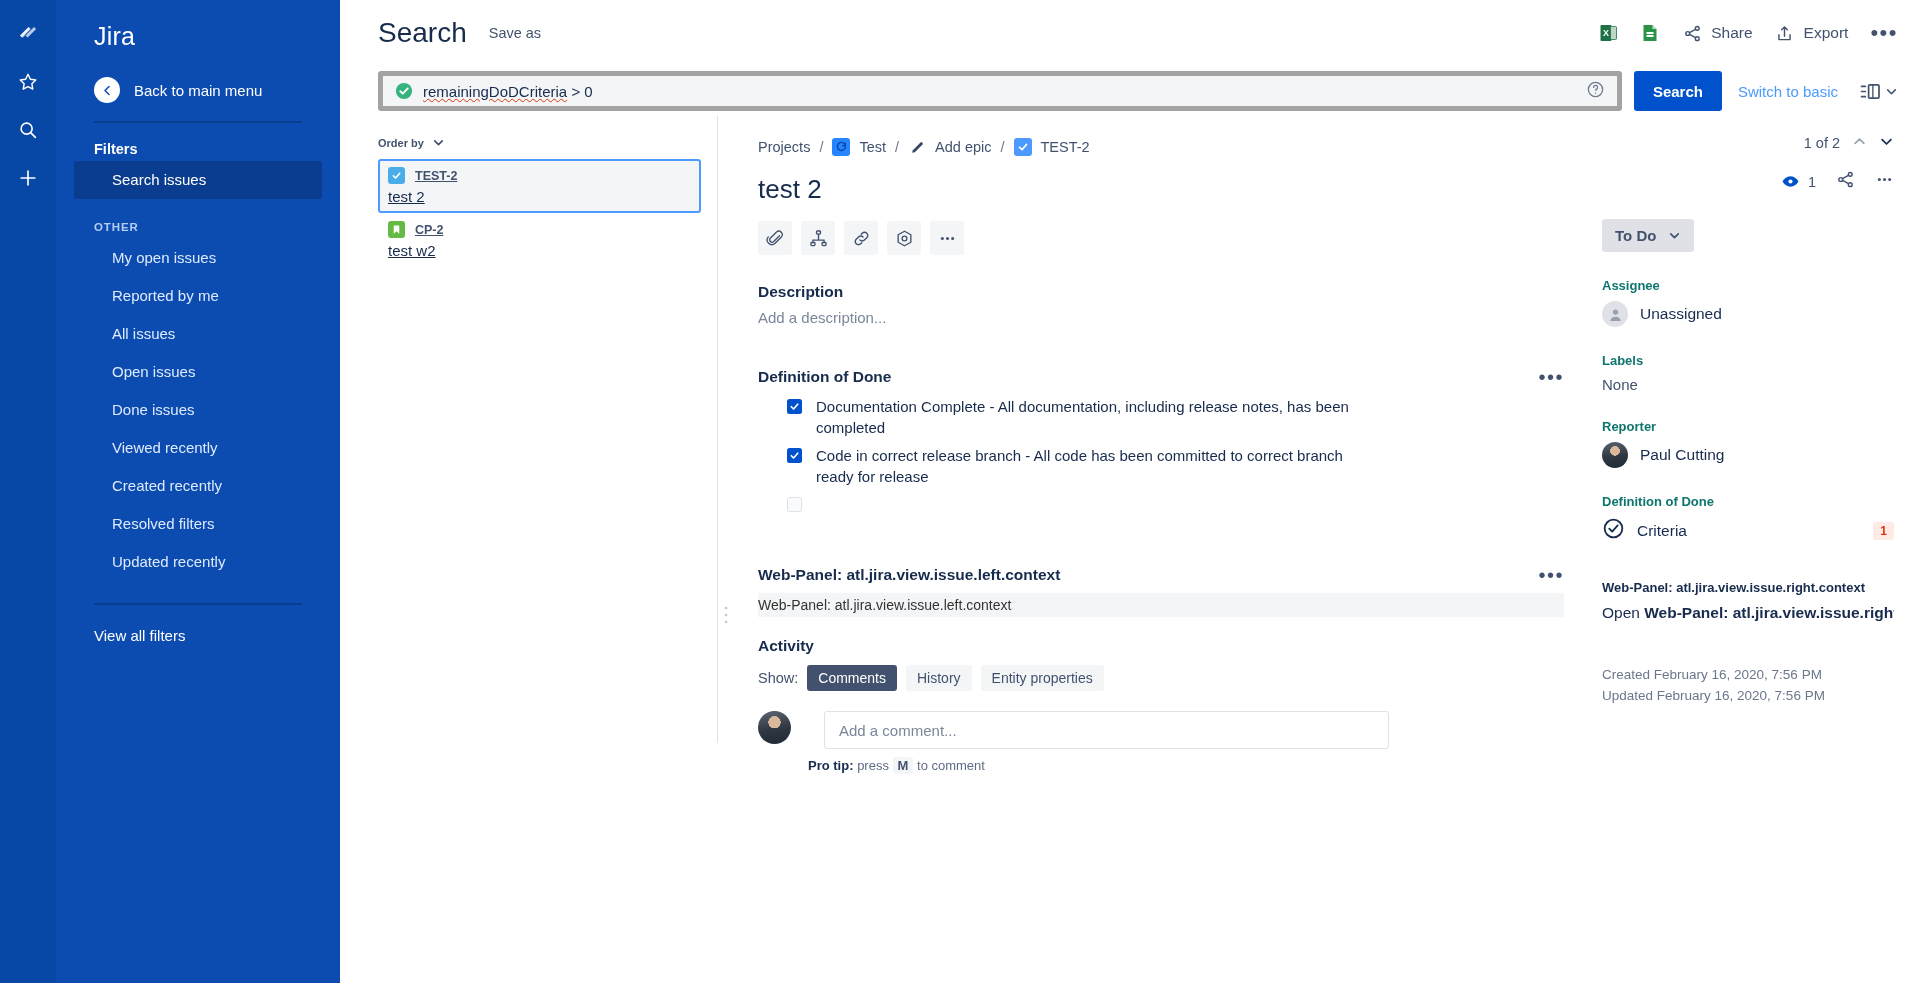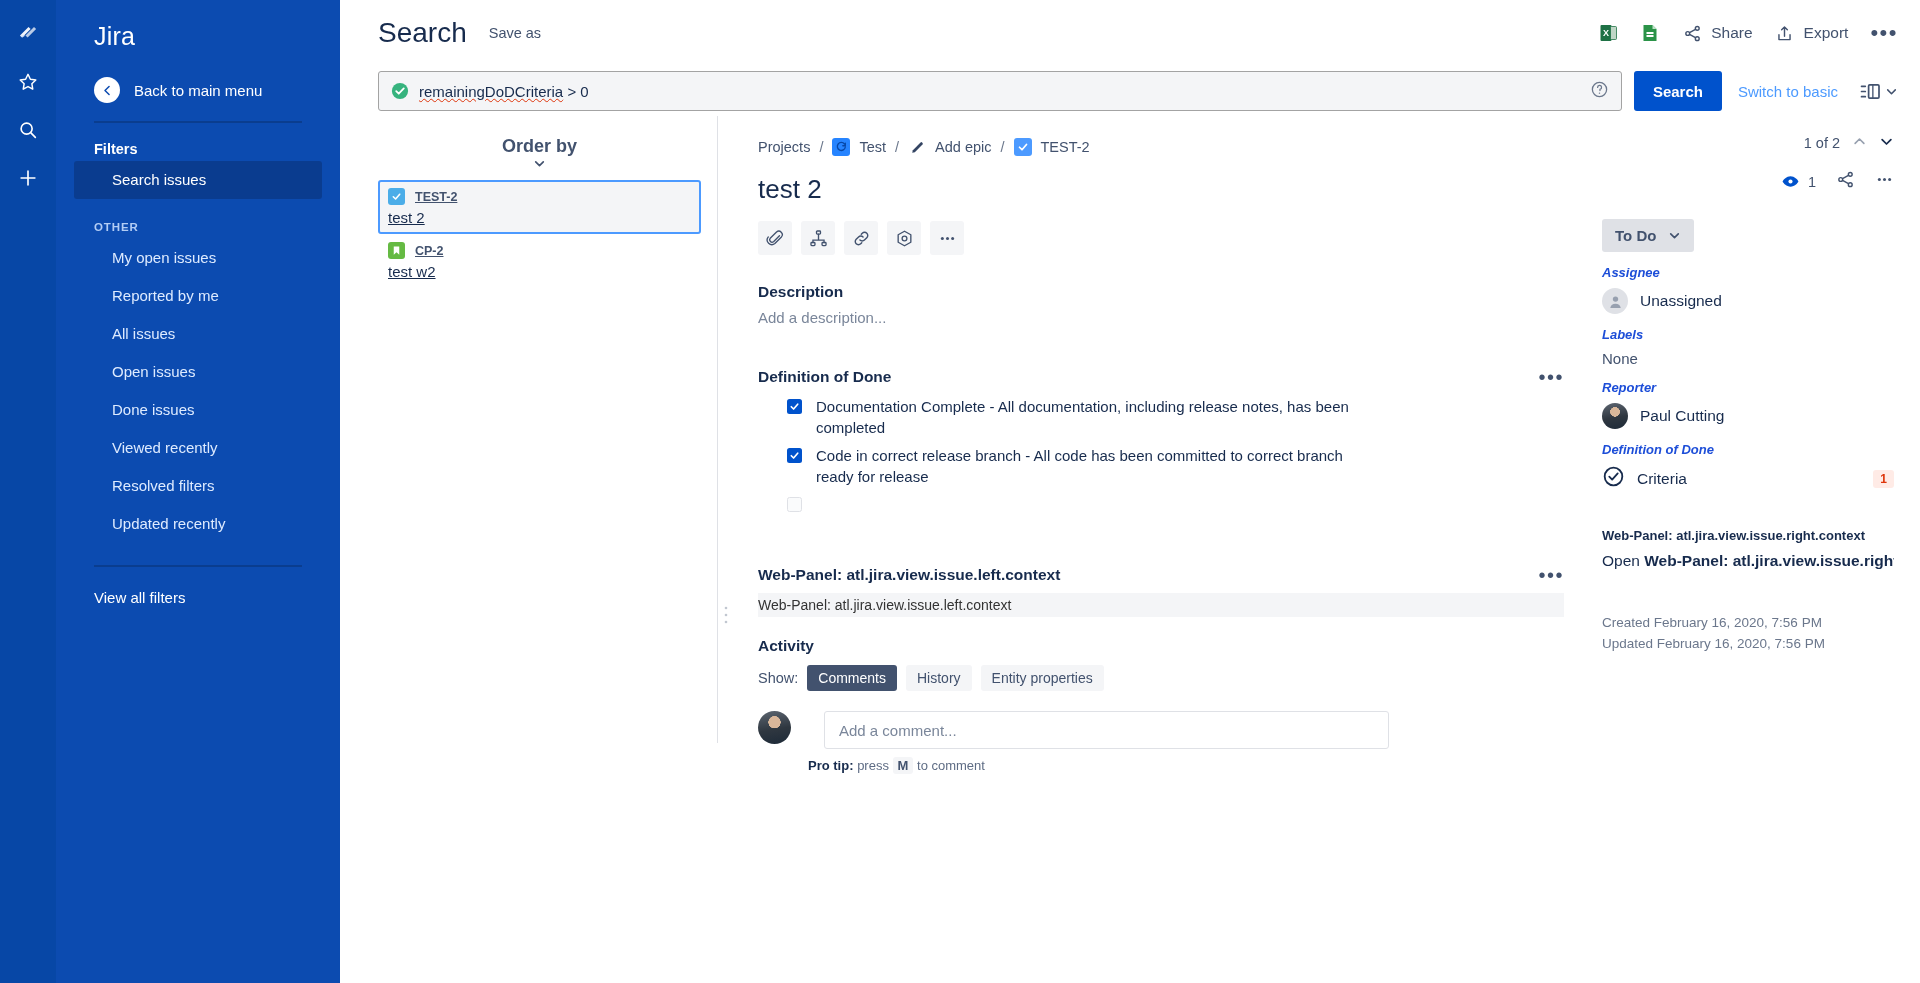--- a/index.html
+++ b/index.html
@@ -84,21 +84,21 @@
   .icon-sq { width: 20px; height: 20px; display: flex; align-items: center; justify-content: center; }
   .kebab { font-size: 22px; letter-spacing: 1.5px; color: #42526E; line-height: 10px; }
 
   
   .jqlrow {
     display: flex; align-items: center; gap: 0;
     padding: 0 22px 0 38px; height: 50px;
   }
   .jqlbox {
     flex: 1; height: 40px; background: #F4F5F7;
-    border: 1px solid #a3a3a3; border-radius: 3px;
+    border: 5px solid #a3a3a3; border-radius: 3px;
     display: flex; align-items: center; padding: 0 12px;
     position: relative;
   }
   .jql-check { width: 18px; height: 18px; flex: 0 0 18px; margin-right: 10px; }
   .jql-text { font-size: 15px; color: #172B4D; white-space: nowrap; }
   .jql-underline {
     text-decoration: underline;
     text-decoration-color: #de350b;
     text-decoration-style: wavy;
     text-decoration-thickness: 1px;
@@ -114,21 +114,21 @@
   .layout-toggle { display: flex; align-items: center; gap: 4px; margin-left: 22px; color:#42526E; }
 
   
   .content { flex: 1; display: flex; min-height: 0; }
 
   .resultlist {
     width: 378px; min-width: 378px;
     border-right: 1px solid #DFE1E6;
     padding: 20px 16px 0 38px;
   }
-  .orderby { display: flex; align-items: center; gap: 0; font-size: 18px; font-weight: 700; color: #42526E; margin-bottom: 10px; flex-direction: column; }
+  .orderby { display: flex; align-items: center; gap: 8px; font-size: 11px; font-weight: 700; color: #42526E; margin-bottom: 10px; }
   .rl-item { padding: 8px 10px; border-radius: 3px; }
   .rl-item.selected { background: #F4F5F7; border: 2px solid #4C9AFF; padding: 6px 8px; }
   .rl-key-row { display: flex; align-items: center; gap: 10px; }
   .rl-key { font-size: 12.5px; font-weight: 700; color: #42526E; text-decoration: underline; }
   .rl-summary { font-size: 15px; color: #172B4D; text-decoration: underline; margin-top: 4px; }
   .rl-summary.plain { text-decoration: underline; }
   .type-ico { width: 17px; height: 17px; border-radius: 3px; display:flex; align-items:center; justify-content:center; flex:0 0 17px; }
   .type-task { background: #4BADE8; }
   .type-story { background: #65BA43; }
 
@@ -208,21 +208,21 @@
   .pager { display: flex; align-items: center; justify-content: flex-end; gap: 12px; font-size: 14.5px; color: #42526E; }
   .pager .chev { color: #42526E; }
   .side-icons { display: flex; align-items: center; justify-content: flex-end; gap: 20px; margin-top: 18px; color: #42526E; }
   .watch { display: flex; align-items: center; gap: 8px; font-size: 14.5px; color: #42526E; }
   .status-pill {
     margin-top: 26px; background: #DFE1E6; color: #42526E;
     font-size: 15px; font-weight: 700; border-radius: 3px;
     display: inline-flex; align-items: center; gap: 12px;
     padding: 8px 13px;
   }
-  .fld-label { font-size: 13px; font-weight: 700; color: #1d4ed8; margin-top: 13px; font-style: italic; }
+  .fld-label { font-size: 13px; font-weight: 700; color: #0f766e; margin-top: 26px; }
   .fld-row { display: flex; align-items: center; gap: 12px; margin-top: 8px; }
   .fld-val { font-size: 15.5px; color: #172B4D; }
   .fld-val.muted { font-size: 15px; color: #42526E; }
   .av-grey {
     width: 26px; height: 26px; border-radius: 50%; background: #DFE1E6;
     display: flex; align-items: center; justify-content: center; flex: 0 0 26px;
   }
   .av-photo {
     width: 26px; height: 26px; border-radius: 50%; flex: 0 0 26px;
     background: radial-gradient(circle at 50% 34%, #d9b79a 0 22%, rgba(0,0,0,0) 23%), linear-gradient(170deg,#5d6671 0%, #2f3740 55%, #1d2a38 100%);
@@ -289,20 +289,21 @@
 
     <div class="sb-group-label">OTHER</div>
 
     <div>
       <div class="sb-item">My open issues</div>
       <div class="sb-item">Reported by me</div>
       <div class="sb-item">All issues</div>
       <div class="sb-item">Open issues</div>
       <div class="sb-item">Done issues</div>
       <div class="sb-item">Viewed recently</div>
+      <div class="sb-item">Created recently</div>
       <div class="sb-item">Resolved filters</div>
       <div class="sb-item">Updated recently</div>
     </div>
 
     <div class="sb-rule2"></div>
     <div class="sb-viewall">View all filters</div>
   </div>
 
   <div class="main">
 

